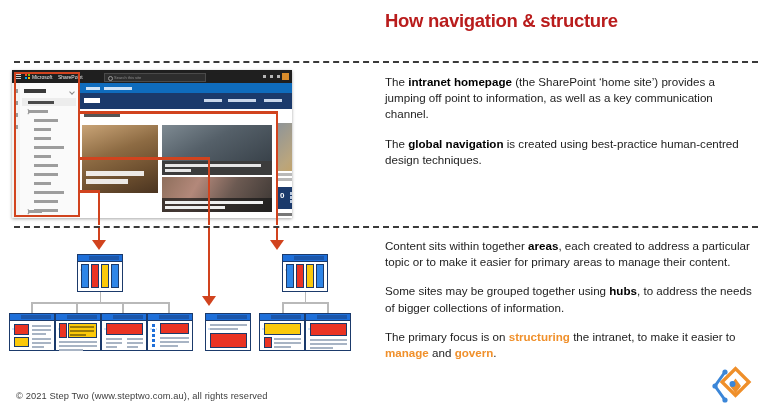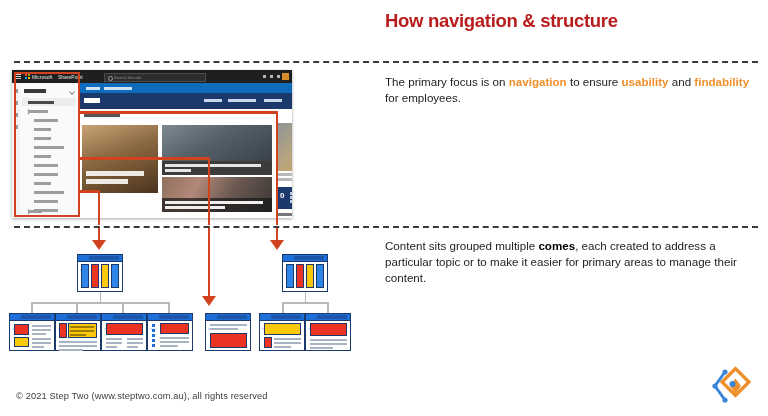--- a/index.html
+++ b/index.html
@@ -535,24 +535,27 @@
 <div class="dash-sep" id="sep-top"></div>
 <div class="dash-sep" id="sep-mid"></div>
 
 <div id="right-col">
 
   <div id="deck-title" style="color: #b91c1c;">
     <span class="t-line">How navigation &amp; structure</span>
   </div>
 
   <div class="body-block" id="block-nav">
-      <p class="para"><span>The primary focus is on </span><span class="hl">navigation</span><span> to ensure </span><span class="hl">usability</span><span> and </span><span class="hl">findability</span><span> for employees.</span></p>
+      <p class="para"><span>The </span><b>intranet homepage</b><span> (the SharePoint ‘home site’) provides a jumping off point to information, as well as a key communication channel.</span></p>
+      <p class="para"><span>The </span><b>global navigation</b><span> is created using best-practice human-centred design techniques.</span></p>
     </div>
   <div class="body-block" id="block-struct">
-      <p class="para"><span>Content sits grouped multiple </span><b>comes</b><span>, each created to address a particular topic or to make it easier for primary areas to manage their content.</span></p>
+      <p class="para"><span>Content sits within together </span><b>areas</b><span>, each created to address a particular topic or to make it easier for primary areas to manage their content.</span></p>
+      <p class="para"><span>Some sites may be grouped together using </span><b>hubs</b><span>, to address the needs of bigger collections of information.</span></p>
+      <p class="para"><span>The primary focus is on </span><span class="hl">structuring</span><span> the intranet, to make it easier to </span><span class="hl">manage</span><span> and </span><span class="hl">govern</span><span>.</span></p>
     </div>
 </div>
 
 <div id="footer-text">© 2021 Step Two (www.steptwo.com.au), all rights reserved</div>
 
 <div id="logo">
   <svg viewBox="0 0 44 40" width="44" height="40" aria-hidden="true">
     <g fill="none" stroke="#3B86D8" stroke-width="3">
       <path d="M15 6 L5 20 L15 34"></path>
     </g>

